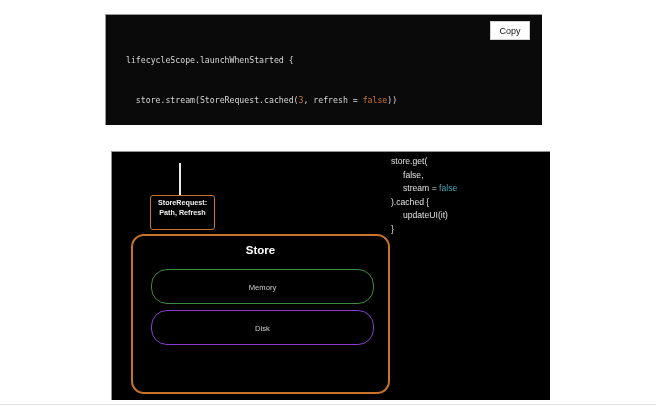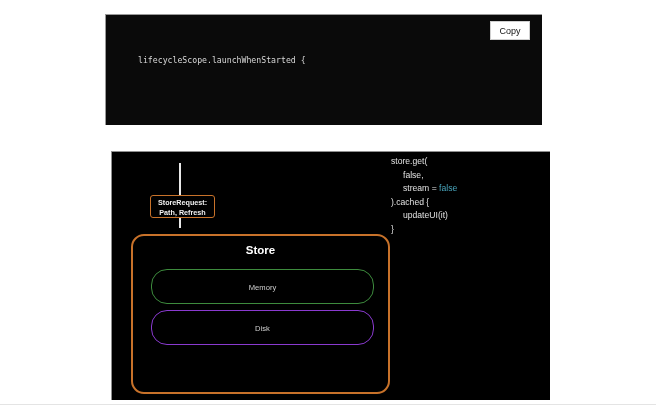--- a/index.html
+++ b/index.html
@@ -23,21 +23,21 @@
     width: 437px;
     height: 111px;
     background: #0a0a0a;
     border-top: 1px solid #9a9a9a;
     border-left: 1px solid #9a9a9a;
     box-sizing: border-box;
     overflow: hidden;
   }
   .code-inner {
     position: absolute;
-    left: 16px; top: 0;
+    left: 4px; top: 0;
     width: 100%;
     padding: 13px 0 0 0;
     font-family: "DejaVu Sans Mono", "Liberation Mono", monospace;
     font-size: 8.2px;
     line-height: 13.2px;
     color: #d8d8d8;
     white-space: pre;
   }
   .code-line {
     padding-left: 16px;
@@ -102,21 +102,21 @@
     height: 65px;
     background: #e8e8e8;
   }
 
   
   .req-box {
     position: absolute;
     left: 38px;
     top: 43px;
     width: 65px;
-    height: 23px;
+    height: 35px;
     border: 1px solid #c8722a;
     border-radius: 3px;
     background: #000000;
     color: #f0f0f0;
     font-family: "Liberation Sans", sans-serif;
     font-size: 7.2px;
     font-weight: bold;
     line-height: 10px;
     text-align: center;
     padding-top: 2px;
@@ -173,20 +173,21 @@
     height: 1px;
     background: #e4e4e4;
   }
 </style>
 </head>
 <body>
 
 <div class="code-block">
   <div class="code-inner">
     <div class="code-line"><span>lifecycleScope.launchWhenStarted {</span></div>
+    <div class="code-line"><span>  store.stream(StoreRequest.cached(</span><span class="tok-num">3</span><span>, refresh = </span><span class="tok-kw">false</span><span>))</span></div>
     
     
     
     
   </div>
   <div class="copy-button">Copy</div>
 </div>
 
 <div class="diagram">
 

